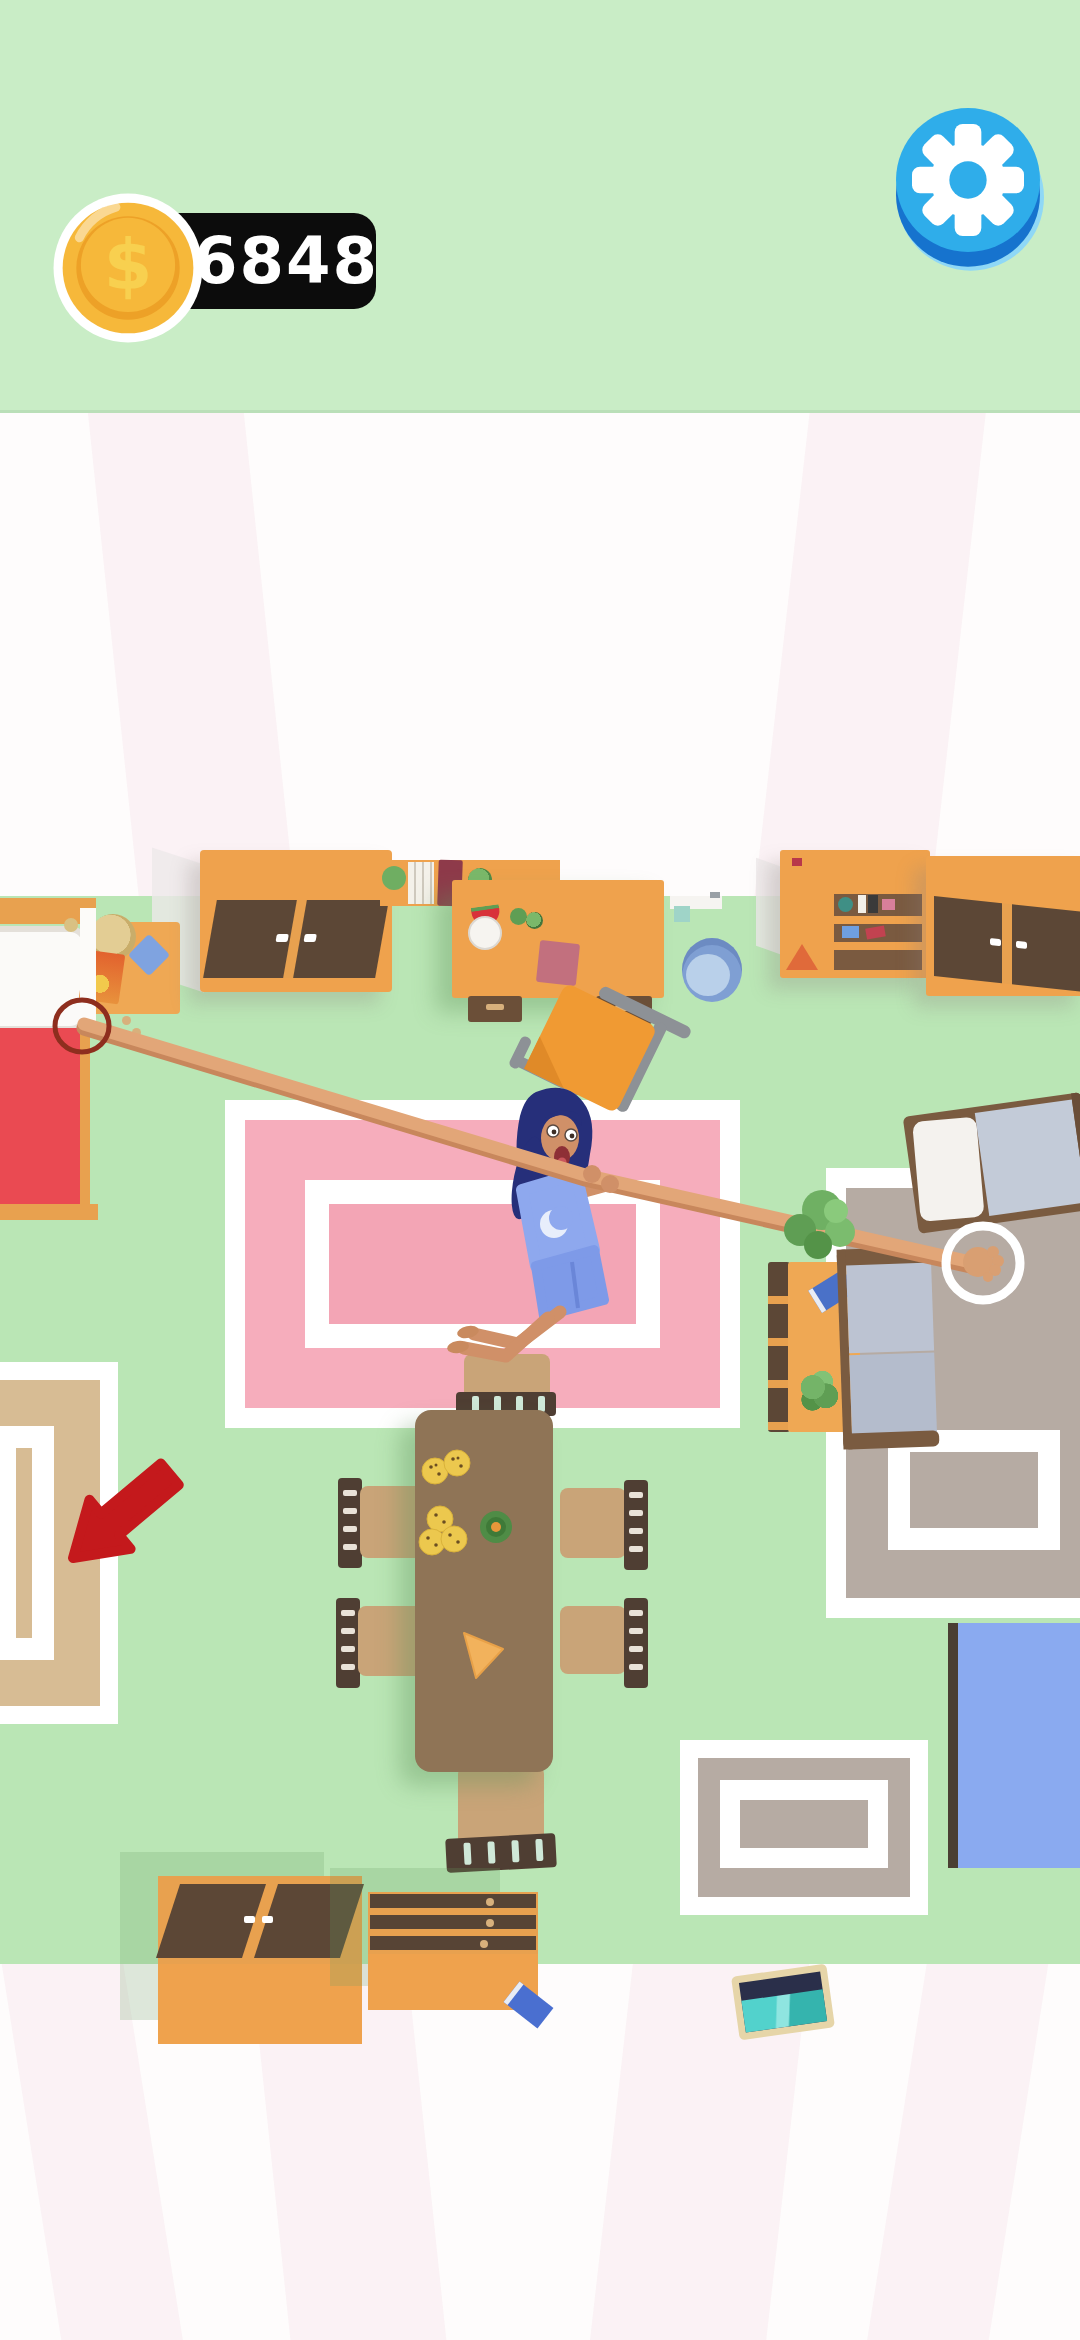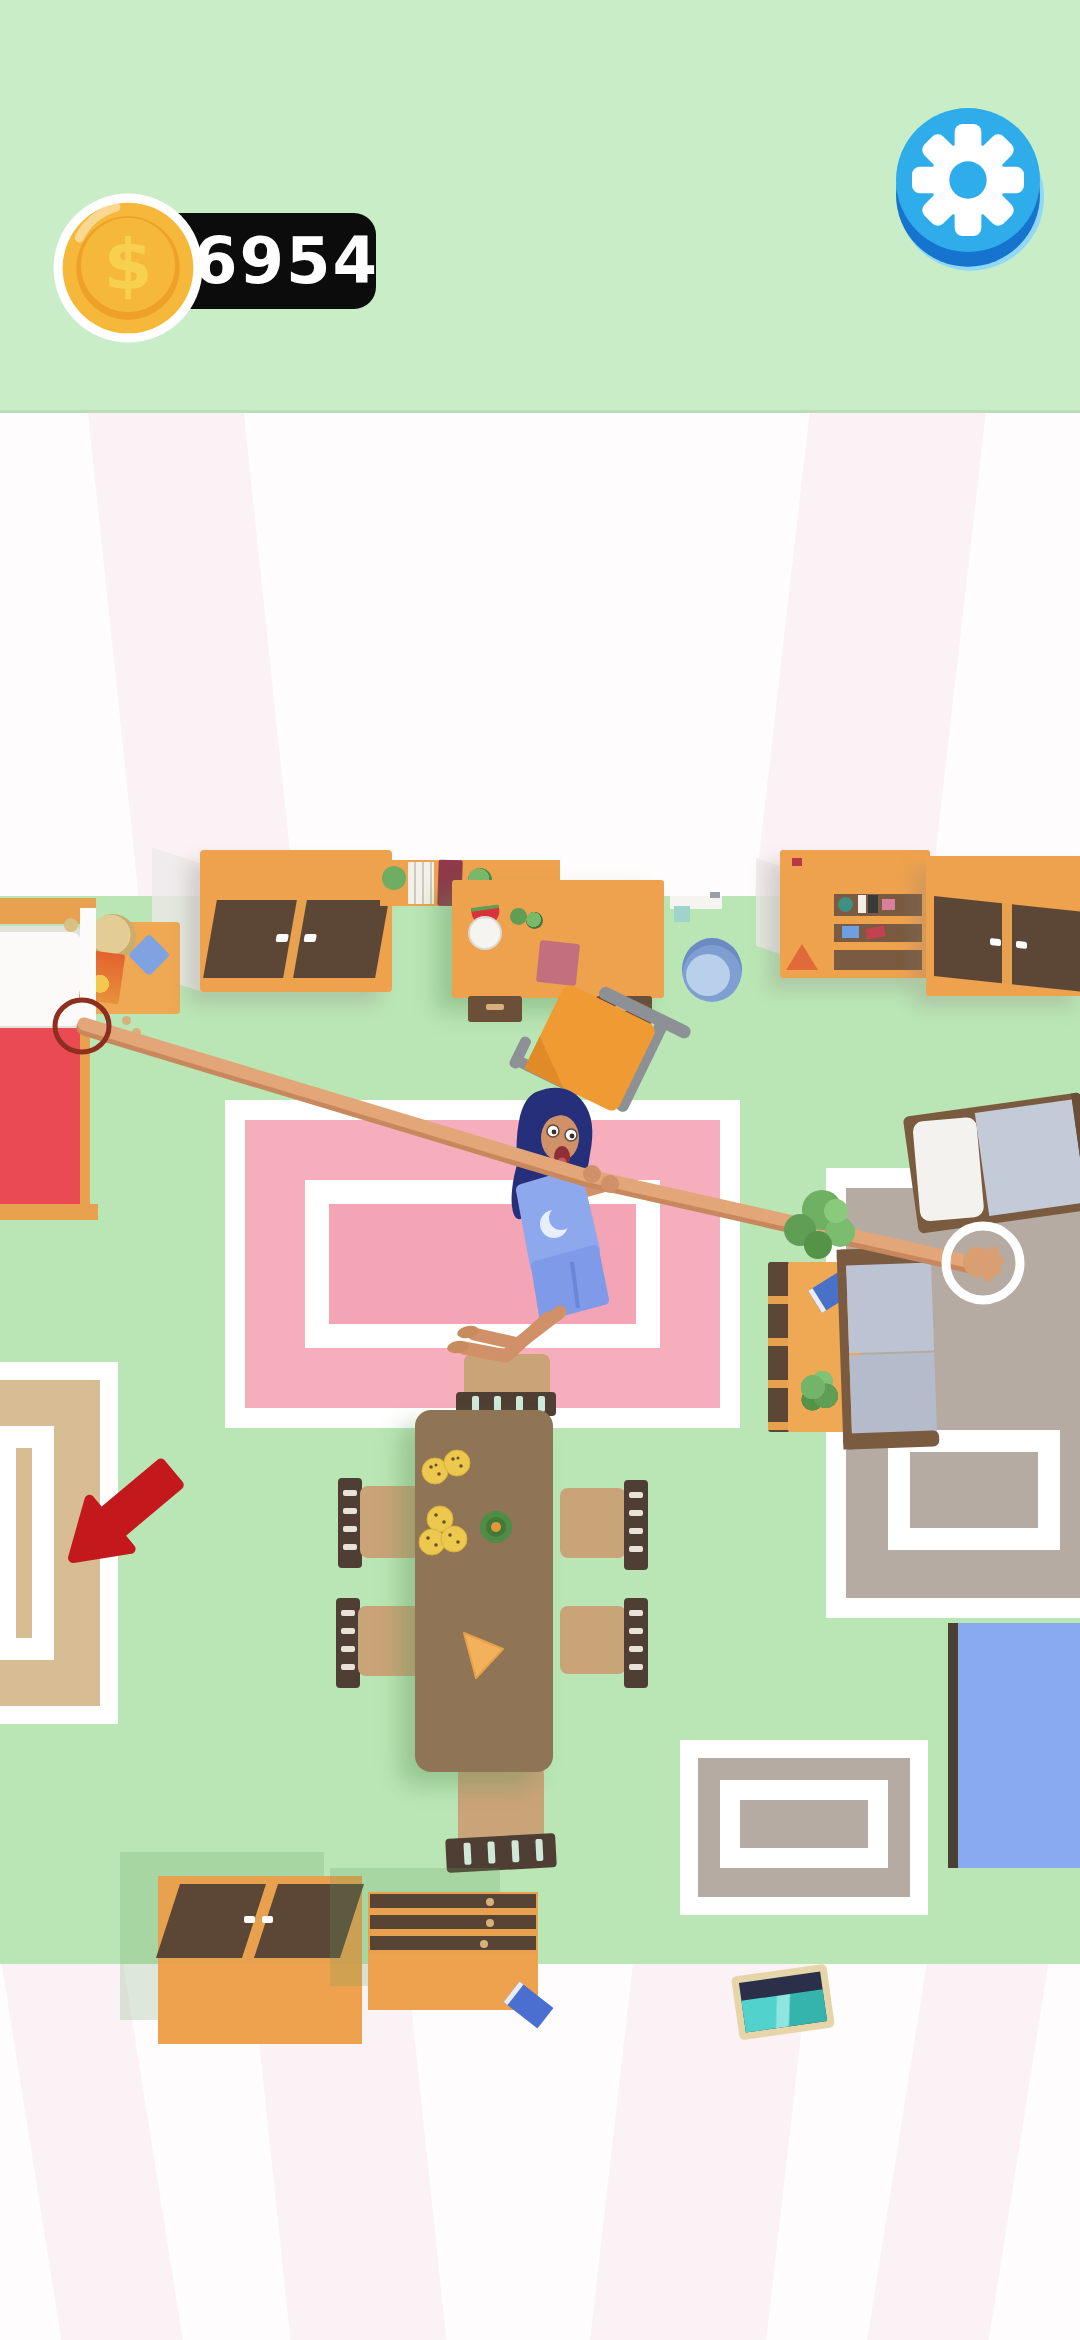--- a/index.html
+++ b/index.html
@@ -371,21 +371,21 @@
     </g>
     <circle cx="983" cy="1263" r="37" stroke="#ffffff" stroke-width="9" fill="none"></circle>
 
     <g transform="translate(73,1558) rotate(-40)">
       <polygon points="0,0 50,-34 50,-16 128,-16 128,12 50,12 50,30" fill="#c4191c" stroke="#c4191c" stroke-width="10" stroke-linejoin="round"></polygon>
     </g>
   </svg>
 
   <div class="header">
     <div class="coin-badge">
-      <span class="coin-text">6954</span>
+      <span class="coin-text">6848</span>
     </div>
     <svg class="coin-icon" viewBox="0 0 100 100">
       <circle cx="50" cy="50" r="49" fill="#ffffff"></circle>
       <circle cx="50" cy="50" r="43" fill="#f6b83a"></circle>
       <circle cx="50" cy="50" r="34" fill="#eda127"></circle>
       <circle cx="50" cy="48" r="31" fill="#f6b83a"></circle>
       <text x="50" y="64" font-size="46" font-weight="bold" fill="#f8d04f" text-anchor="middle" font-family="DejaVu Sans, sans-serif">$</text>
       <path d="M18,30 A40,40 0 0 1 42,10" stroke="rgba(255,255,255,.45)" stroke-width="6" fill="none" stroke-linecap="round"></path>
     </svg>
     <button class="settings-btn">

